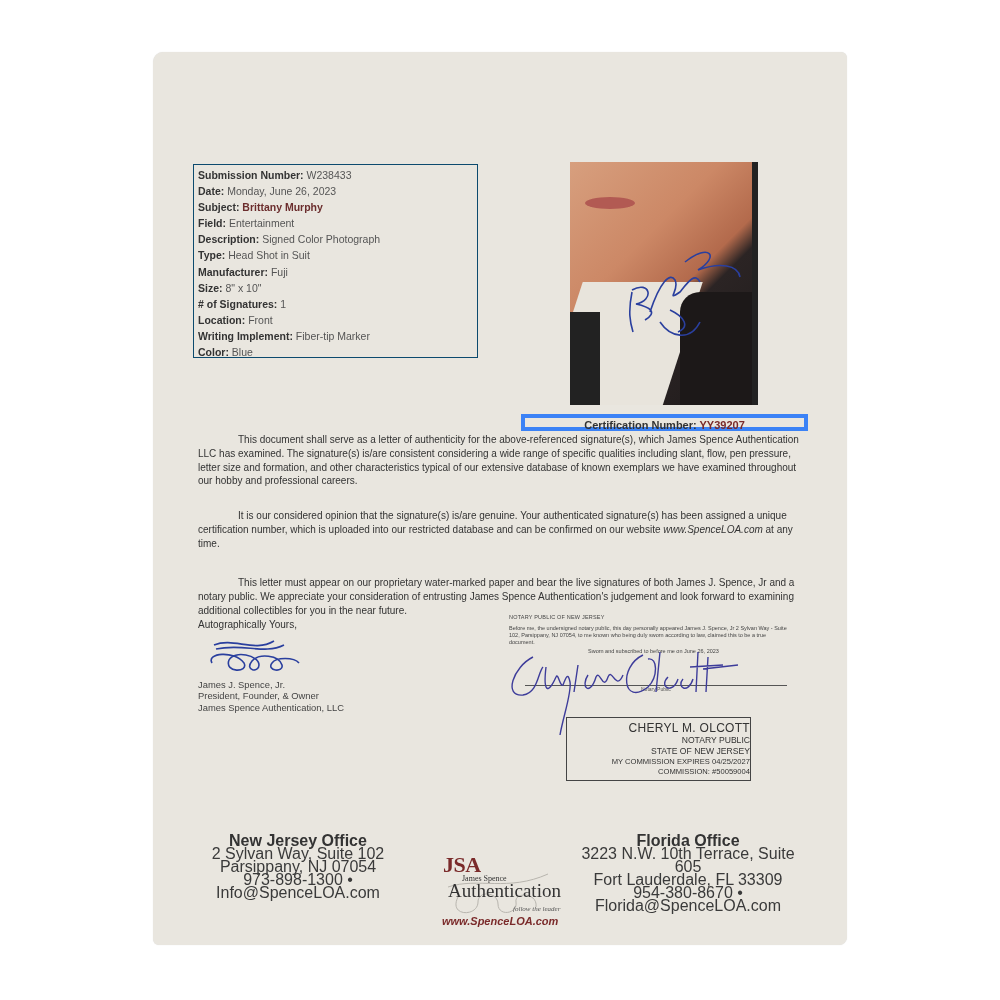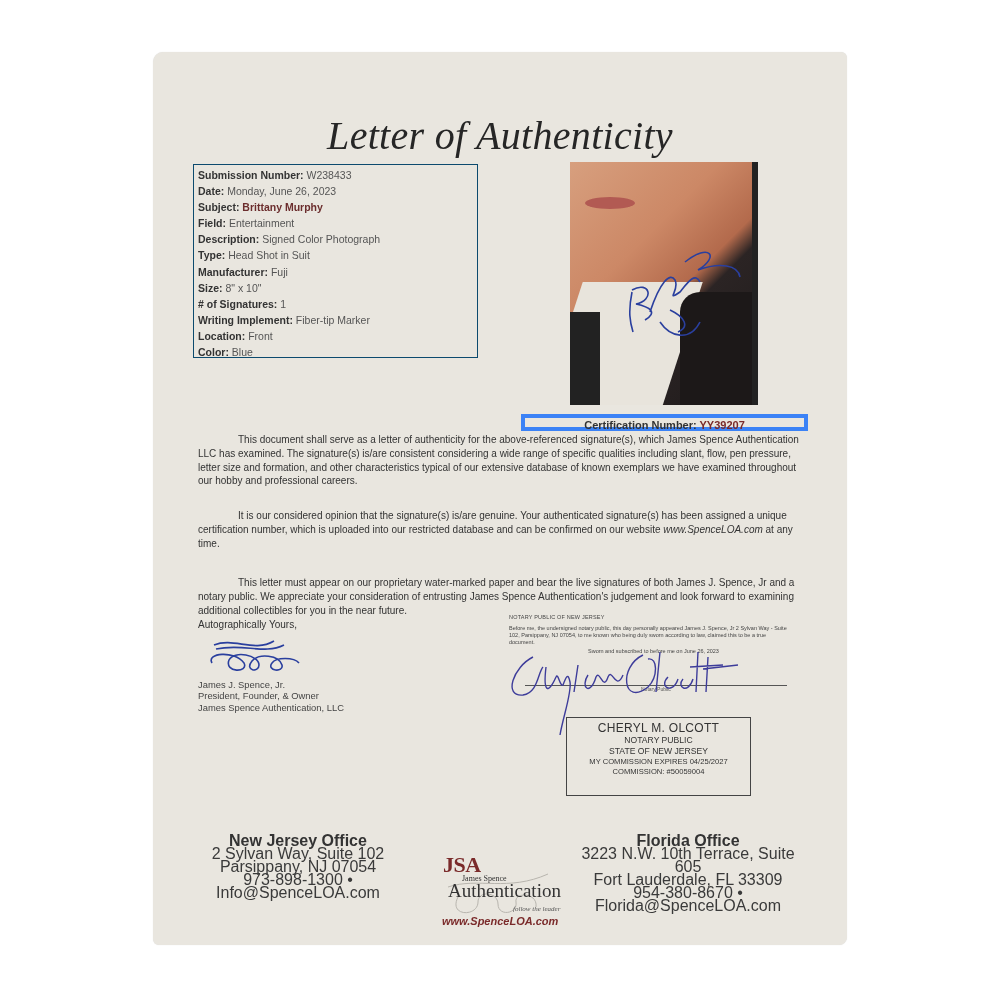--- a/index.html
+++ b/index.html
@@ -36,56 +36,55 @@
   .para i { font-style:italic; }
   .sig-left { position:absolute; left:45px; top:567px; width:200px; font-size:9.4px; color:#444; line-height:11.5px; }
   .sig-left .closing { font-size:10px; color:#333; }
   .sig-left svg { display:block; margin:4px 0 4px 6px; }
   .notary-head { position:absolute; left:356px; top:562px; font-size:5.5px; color:#444; letter-spacing:0.2px; }
   .notary-body { position:absolute; left:356px; top:573px; width:280px; font-size:5.5px; line-height:7px; color:#444; }
   .notary-sworn { position:absolute; left:435px; top:596px; font-size:5.5px; color:#444; }
   .notary-line { position:absolute; left:372px; top:633px; width:262px; height:1px; background:#555; }
   .notary-sub { position:absolute; left:488px; top:634px; font-size:5px; color:#555; }
   .notary-sig { position:absolute; left:355px; top:595px; }
-  .stamp { position:absolute; left:413px; top:665px; width:185px; height:79px; border:1px solid #444;
-           box-sizing:border-box; text-align:center; color:#333; }
+  .stamp { position:absolute; left:413px; top:665px; width:185px; height:64px; border:1px solid #444;
+           box-sizing:border-box; text-align:right; color:#333; }
   .stamp .n1 { font-size:12px; line-height:14px; margin-top:3px; letter-spacing:0.3px; }
   .stamp .n2 { font-size:8.6px; line-height:11px; }
   .stamp .n3 { font-size:7.6px; line-height:10px; }
   .office { position:absolute; top:782px; width:230px; text-align:center; font-size:16px; line-height:13px; color:#3a3a3a; }
   .office .h { font-weight:bold; color:#333; }
   .logo { position:absolute; left:275px; top:800px; width:150px; height:80px; text-align:center; }
   .logo .jsa { position:absolute; left:15px; top:0; font-family:"Liberation Serif", serif; font-weight:bold;
                font-size:22px; color:#7a2a2a; letter-spacing:-0.5px; }
   .logo .js { position:absolute; left:34px; top:22px; font-family:"Liberation Serif", serif; font-size:8px; color:#333; }
   .logo .auth { position:absolute; left:20px; top:28px; font-family:"Liberation Serif", serif; font-size:19px; color:#333; }
   .logo .follow { position:absolute; left:85px; top:53px; font-family:"Liberation Serif", serif; font-style:italic;
                   font-size:7px; color:#555; }
   .logo .url { position:absolute; left:14px; top:63px; font-size:11px; font-weight:bold; font-style:italic; color:#7a2a2a; }
   .logo svg { position:absolute; left:10px; top:10px; }
 </style>
 </head>
 <body>
 
 <div class="paper">
 
-  <div class="title">Letter of Authenticity</div>
 
   <div class="info-box">
     <div class="info-row"><span class="lbl">Submission Number:</span> <span class="val">W238433</span></div>
     <div class="info-row"><span class="lbl">Date:</span> <span class="val">Monday, June 26, 2023</span></div>
     <div class="info-row"><span class="lbl">Subject:</span> <span class="val subj">Brittany Murphy</span></div>
     <div class="info-row"><span class="lbl">Field:</span> <span class="val">Entertainment</span></div>
     <div class="info-row"><span class="lbl">Description:</span> <span class="val">Signed Color Photograph</span></div>
     <div class="info-row"><span class="lbl">Type:</span> <span class="val">Head Shot in Suit</span></div>
     <div class="info-row"><span class="lbl">Manufacturer:</span> <span class="val">Fuji</span></div>
     <div class="info-row"><span class="lbl">Size:</span> <span class="val">8" x 10"</span></div>
     <div class="info-row"><span class="lbl"># of Signatures:</span> <span class="val">1</span></div>
+    <div class="info-row"><span class="lbl">Location:</span> <span class="val">Front</span></div>
     <div class="info-row"><span class="lbl">Writing Implement:</span> <span class="val">Fiber-tip Marker</span></div>
-    <div class="info-row"><span class="lbl">Location:</span> <span class="val">Front</span></div>
     <div class="info-row"><span class="lbl">Color:</span> <span class="val">Blue</span></div>
   </div>
 
   <div class="photo">
     <div class="lips"></div>
     <div class="collar"></div>
     <div class="lapel-l"></div>
     <div class="jacket"></div>
     <div class="edge"></div>
     <svg width="188" height="243" style="position:absolute;left:0;top:0">

